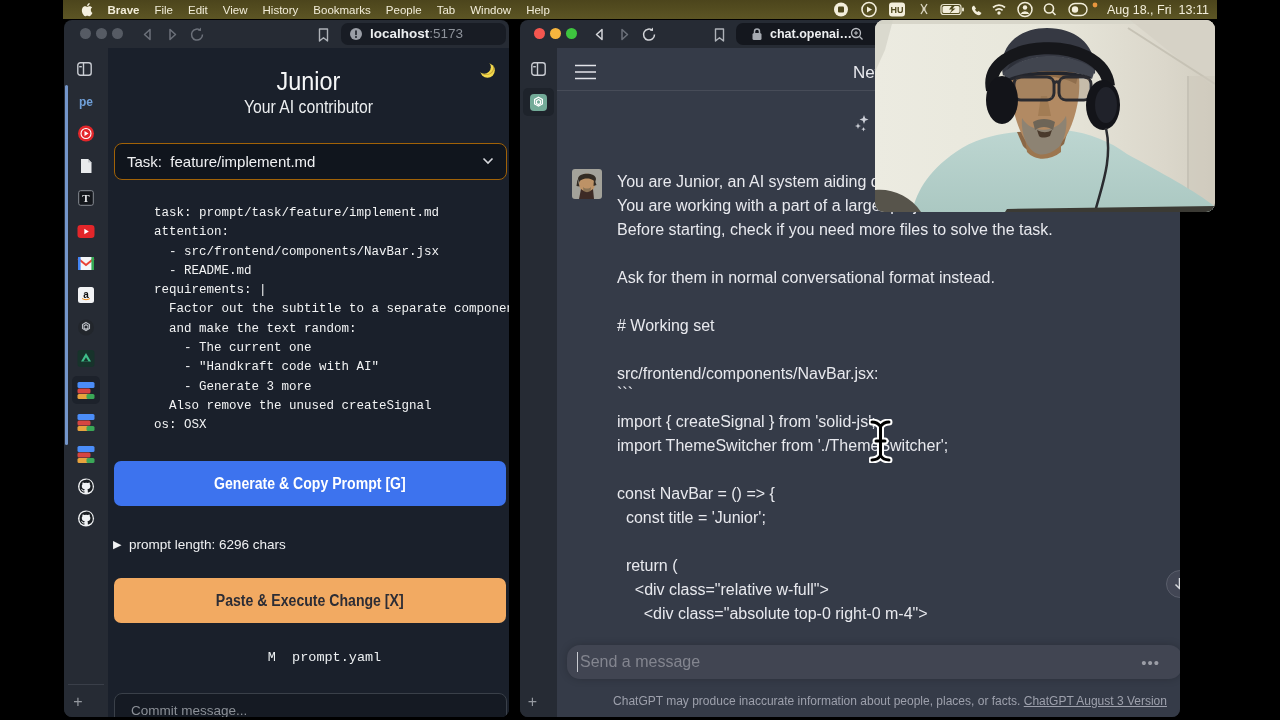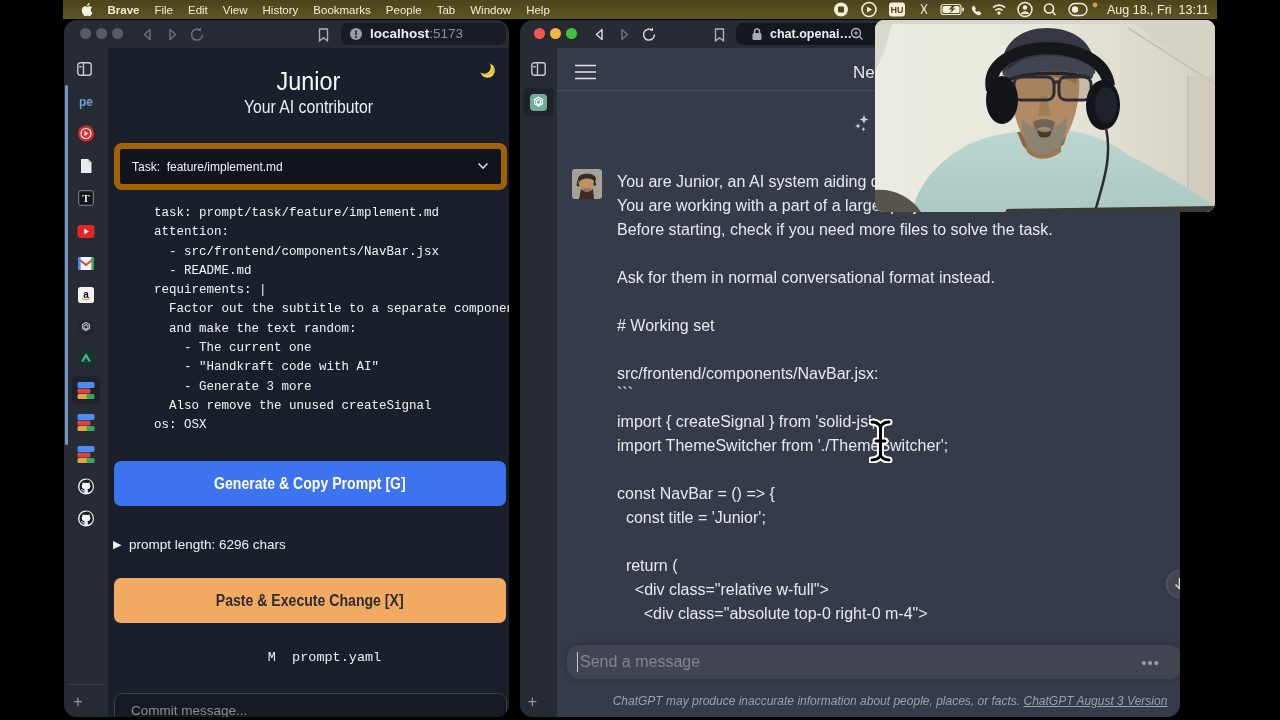--- a/index.html
+++ b/index.html
@@ -4,50 +4,50 @@
 <style>
   html,body{margin:0;padding:0;}
   body{width:1280px;height:720px;background:#000;font-family:"Liberation Sans",sans-serif;overflow:hidden;position:relative;}
   .abs{position:absolute;}
   
   #menubar{position:absolute;left:63px;top:0;width:1154px;height:19px;background:linear-gradient(#4c451c,#5c5524);color:#f2edd9;font-size:11.5px;}
   #menubar .items{position:absolute;left:9px;top:0;height:19px;display:flex;align-items:center;gap:0;}
   #menubar .mi{padding:0 7.5px;white-space:nowrap;}
   #menubar .right{position:absolute;right:8px;top:0;height:19px;display:flex;align-items:center;}
   
-  .win{position:absolute;top:20px;background:#262b34;border-radius:13px;overflow:hidden;}
+  .win{position:absolute;top:20px;background:#262b34;border-radius:8px;overflow:hidden;}
   #lwin{left:64px;width:445px;height:697px;}
   #rwin{left:520px;width:660px;height:697px;}
   .tl{position:absolute;border-radius:50%;width:11px;height:11px;top:28px;}
   
   .sbar{position:absolute;left:0;top:28px;bottom:0;background:#262b34;}
   #lwin .sbar{width:44px;}
   #rwin .sbar{width:37px;}
   .sicon{position:absolute;left:0;width:100%;display:flex;justify-content:center;}
   
   #lpage{position:absolute;left:44px;top:28px;right:0;bottom:0;background:#1a202b;color:#ecedee;}
   #rpage{position:absolute;left:37px;top:28px;right:0;bottom:0;background:#353b48;color:#e6e7ec;}
   .mono{font-family:"Liberation Mono",monospace;margin-left:32px;}
   
   #lpage h1{position:absolute;left:0;right:0;top:20px;font-size:26px;font-weight:400;text-align:center;margin:0;color:#f6f7f8;line-height:27px;transform:scaleX(.9);}
   #lpage h2{position:absolute;left:0;right:0;top:50px;font-size:18px;font-weight:400;text-align:center;margin:0;color:#eceef0;line-height:19px;transform:scaleX(.875);}
-  .selbox{position:absolute;left:6px;right:2px;top:95px;height:35px;background:#10151d;border:6px solid #a16207;border-radius:8px;display:flex;align-items:center;padding:0 12px;font-size:12px;color:#f0f1f3;}
+  .selbox{position:absolute;left:6px;right:2px;top:95px;height:35px;background:#10151d;border:1px solid #a16207;border-radius:8px;display:flex;align-items:center;padding:0 12px;font-size:15px;color:#f0f1f3;}
   .codeblk{position:absolute;left:14px;top:156px;font-size:12.5px;line-height:19.3px;color:#f2f3f4;white-space:pre;}
   .btn{position:absolute;left:6px;right:3px;height:45px;border-radius:7px;display:flex;align-items:center;justify-content:center;font-size:16px;font-weight:700;}
   .btn span{transform:scaleX(.88);white-space:nowrap;}
   .btnblue{top:413px;background:#3d73ee;color:#ffffff;}
   .btnorange{top:530px;background:#f2aa62;color:#2d2d35;}
   .plen{position:absolute;left:5px;top:489px;font-size:13.5px;color:#f0f1f3;}
   .pyaml{position:absolute;left:0;right:0;top:602px;text-align:center;font-size:13.5px;color:#eceff1;}
   .commit{position:absolute;left:6px;right:2px;top:645px;height:52px;border:1px solid #3a4049;border-radius:8px;background:#151a23;padding:9px 16px 0 16px;font-size:13.5px;color:#8b9097;box-sizing:border-box;}
   
   .cghead{position:absolute;left:0;right:0;top:0;height:42px;border-bottom:1px solid rgba(255,255,255,.09);}
   .msgline{position:absolute;left:60px;font-size:16px;white-space:pre;color:#e8e9ee;}
   .inputbar{position:absolute;left:10px;top:597px;width:595px;height:34px;background:#414552;border-radius:13px;box-shadow:0 0 8px rgba(0,0,0,.2);display:flex;align-items:center;padding:0 10px;font-size:16px;color:#83858f;}
-  .cgfoot{position:absolute;left:53px;top:646px;width:560px;text-align:center;font-size:12px;color:#9da0ac;font-style:italic;}
+  .cgfoot{position:absolute;left:53px;top:646px;width:560px;text-align:center;font-size:12px;color:#9da0ac;}
   
   #cam{position:absolute;left:875px;top:20px;width:340px;height:192px;border-radius:9px;overflow:hidden;}
 </style>
 </head>
 <body>
 
 <div id="menubar">
   <div class="items">
     <span class="mi"><svg width="13" height="15" viewBox="0 0 13 15" style="vertical-align:-3px">
           <path fill="#f5f1e0" d="M10.8 7.9c0-1.6 1.3-2.4 1.4-2.4-.8-1.1-2-1.3-2.4-1.3-1-.1-2 .6-2.5.6-.5 0-1.3-.6-2.2-.6-1.1 0-2.2.7-2.7 1.7-1.2 2-.3 5 .8 6.6.5.8 1.2 1.7 2 1.7.8 0 1.1-.5 2.1-.5s1.3.5 2.2.5c.9 0 1.5-.8 2-1.6.6-.9.9-1.8.9-1.9 0 0-1.6-.6-1.6-2.8zM9.1 3.1c.4-.6.7-1.3.6-2.1-.6 0-1.4.4-1.9 1-.4.5-.8 1.3-.7 2 .8.1 1.5-.3 2-.9z"></path>

